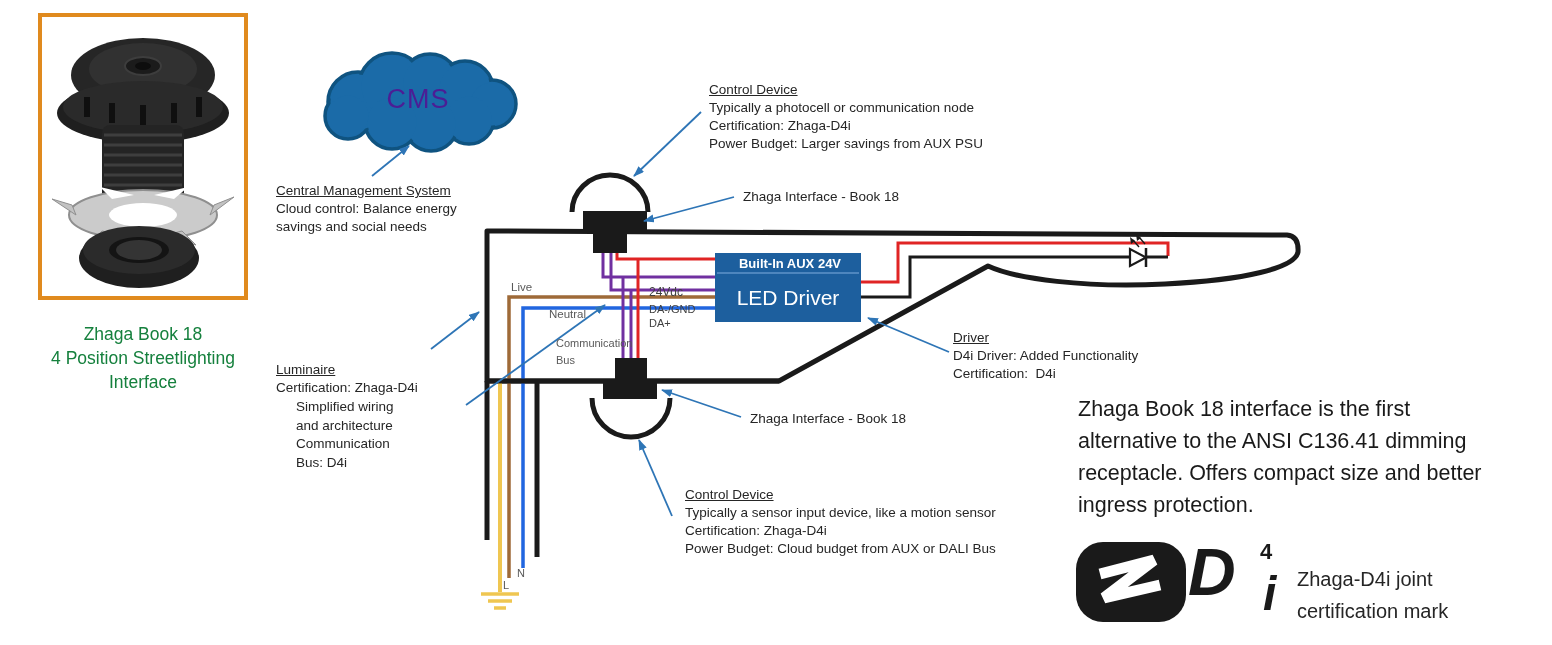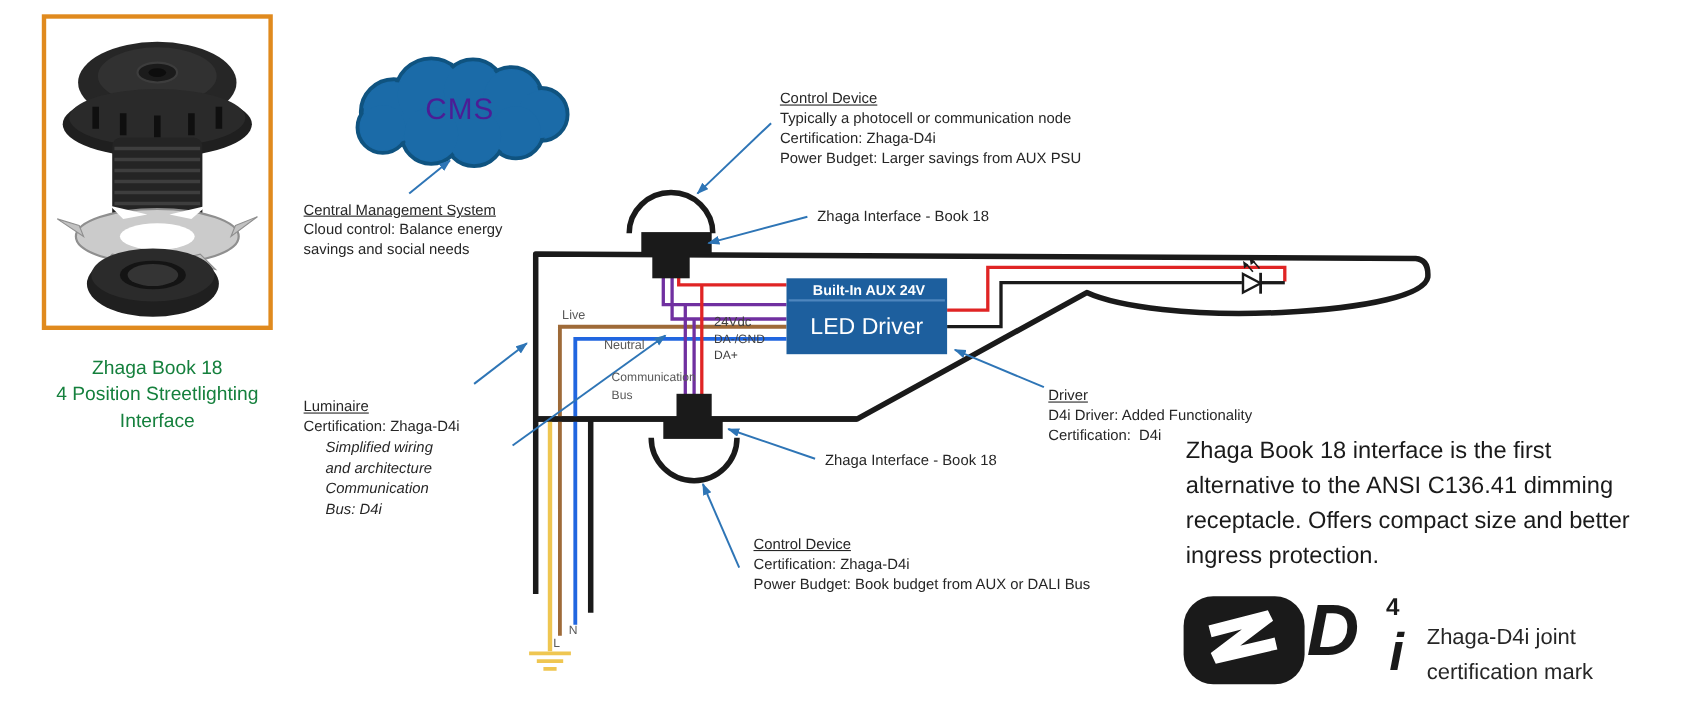--- a/index.html
+++ b/index.html
@@ -21,22 +21,22 @@
   #zhaga-top-label{left:743px;top:189px;font-size:13.5px;}
   #label-24vdc{left:649px;top:245px;}
   #label-dagnd{left:649px;top:263px;font-size:11px;}
   #label-daplus{left:649px;top:277px;font-size:11px;}
   #label-live{left:511px;top:281px;}
   #label-neutral{left:529px;top:308px;margin-left:20px;}
   #label-commbus{left:556px;top:335px;line-height:17px;font-size:11px;}
   #label-n{left:517px;top:567px;font-size:11px;}
   #label-l{left:503px;top:579px;font-size:11px;}
   #luminaire-block{left:276px;top:328px;margin-top:33px;}
-  #simplified-block{left:296px;top:398px;line-height:18.5px;font-style:italic;}
-  #driver-block{left:953px;top:329px;margin-top:22px;}
+  #simplified-block{left:296px;top:398px;line-height:18.5px;}
+  #driver-block{left:953px;top:329px;}
   #zhaga-bottom-label{left:750px;top:411px;font-size:13.5px;}
   #control-bottom-block{left:685px;top:486px;width:330px;}
   #aux-band-label{left:715px;top:256px;width:150px;text-align:center;font-size:13px;font-weight:bold;color:#ffffff;}
   #led-driver-label{left:715px;top:286px;width:146px;text-align:center;font-size:21px;color:#ffffff;}
   #description-text{left:1078px;top:393px;width:480px;font-size:21.5px;line-height:32px;color:#1a1a1a;}
   #logo-caption{left:1297px;top:563px;font-size:20px;line-height:32px;color:#262626;}
   #logo-d{left:1188px;top:534px;font-size:66px;font-weight:bold;font-style:italic;color:#1a1a1a;}
   #logo-4{left:1260px;top:539px;font-size:22px;font-weight:bold;color:#1a1a1a;}
   #logo-i{left:1263px;top:566px;font-size:48px;font-weight:bold;font-style:italic;color:#1a1a1a;}
 </style>
@@ -254,22 +254,23 @@
 <div id="driver-block" class="abs tb">
   <div class="title">Driver</div>
   <div class="pw">D4i Driver: Added Functionality</div>
   <div class="pw">Certification:  D4i</div>
 </div>
 
 <div id="zhaga-bottom-label" class="abs">Zhaga Interface - Book 18</div>
 
 <div id="control-bottom-block" class="abs tb">
   <div class="title">Control Device</div>
+  <div>Typically a sensor input device, like a motion sensor</div>
   <div>Certification: Zhaga-D4i</div>
-  <div>Power Budget: Book budget from AUX or DALI Bus</div>
+  <div>Power Budget: Cloud budget from AUX or DALI Bus</div>
 </div>
 
 <div id="description-text" class="abs pw">Zhaga Book 18 interface is the first
 alternative to the ANSI C136.41 dimming
 receptacle. Offers compact size and better
 ingress protection.</div>
 
 <div id="logo-d" class="abs">D</div>
 <div id="logo-4" class="abs">4</div>
 <div id="logo-i" class="abs">i</div>

